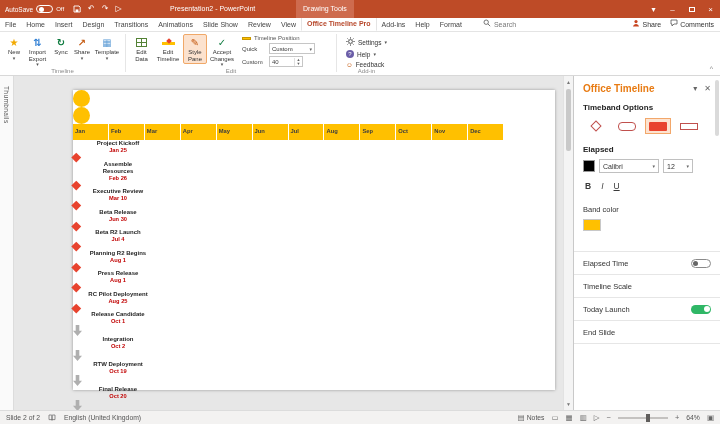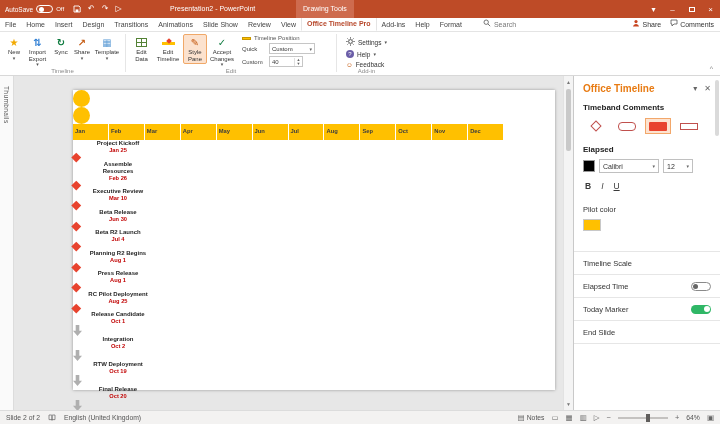--- a/index.html
+++ b/index.html
@@ -360,21 +360,21 @@
   <div class="vthumb"></div>
   <span class="varrow" style="bottom:1px">▼</span>
 </div>
 
 <div class="pane">
   <div class="pane-header">
     <span class="pane-title">Office Timeline</span>
     <span class="pane-hicon">▾</span>
     <span class="pane-hicon">✕</span>
   </div>
-  <div class="pane-options-title">Timeband Comments</div>
+  <div class="pane-options-title">Timeband Options</div>
   <div class="shape-row">
     <span class="shape-opt">
         <span class="sh-diamond"></span>
       </span>
     <span class="shape-opt">
         <span class="sh-round"></span>
       </span>
     <span class="shape-opt selected">
         <span class="sh-filled"></span>
       </span>
@@ -392,36 +392,36 @@
     <span class="combo2" style="width:30px">
       <span>12</span>
       <span style="font-size:5px;color:#666">▾</span>
     </span>
   </div>
   <div class="biu">
     <span class="b">B</span>
     <span class="i">I</span>
     <span class="u">U</span>
   </div>
-  <div class="bandcolor-label">Pilot color</div>
+  <div class="bandcolor-label">Band color</div>
   <span class="swatch-yellow" style="display:inline-block"></span>
   <div class="pane-rows">
-      <div class="prow">
-        <span>Timeline Scale</span>
-        <span class="spacer"></span>
-      </div>
       <div class="prow">
         <span>Elapsed Time</span>
         <span class="spacer"></span>
         <div class="toggle off">
           <div class="tknob"></div>
         </div>
       </div>
       <div class="prow">
-        <span>Today Marker</span>
+        <span>Timeline Scale</span>
+        <span class="spacer"></span>
+      </div>
+      <div class="prow">
+        <span>Today Launch</span>
         <span class="spacer"></span>
         <div class="toggle on">
           <div class="tknob"></div>
         </div>
       </div>
       <div class="prow">
         <span>End Slide</span>
         <span class="spacer"></span>
       </div>
     </div>

